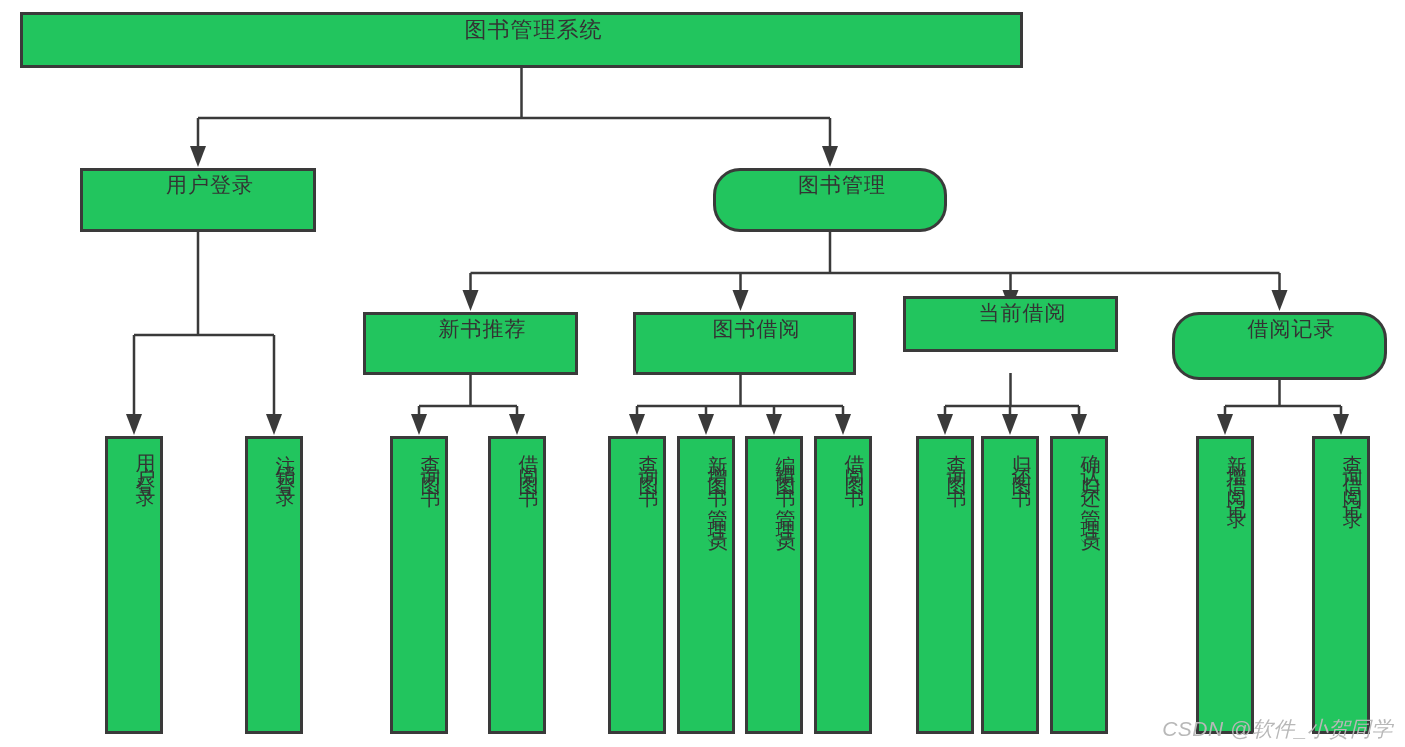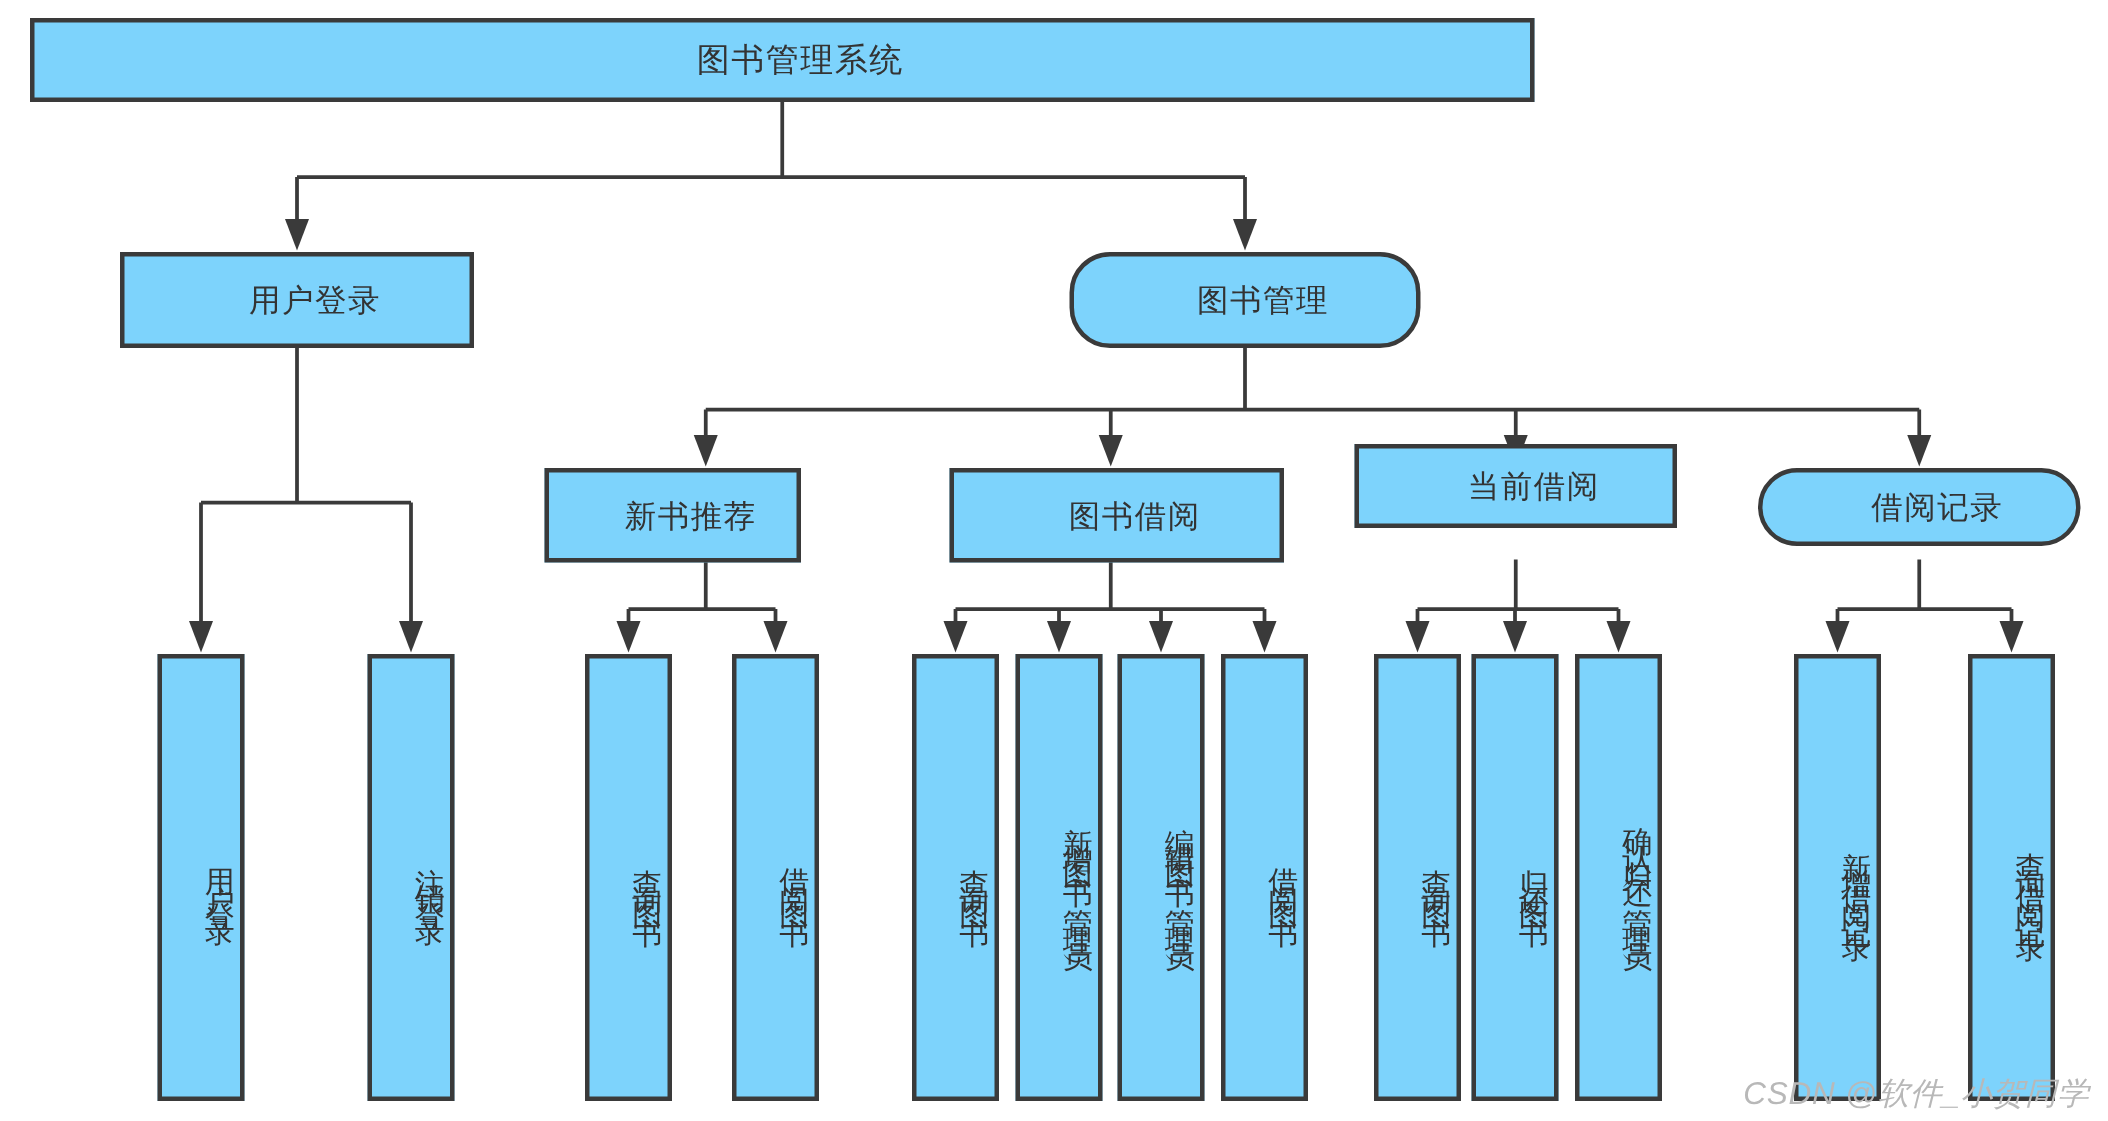--- a/index.html
+++ b/index.html
@@ -20,23 +20,22 @@
     left: 0;
     top: 0;
     width: 1405px;
     height: 747px;
     pointer-events: none;
   }
   .node {
     position: absolute;
     box-sizing: border-box;
     border: 3px solid var(--line, #3a3a3a);
-    background: #7dd3fc;
+    background: #22c55e;
     display: flex;
-    align-items: center;
     justify-content: center;
     color: var(--text, #333333);
     font-size: 21px;
     letter-spacing: 1px;
     padding-left: 24px;
   }
   .node.root-node { font-size: 22px; }
   .node > span { white-space: nowrap; }
   .node.vnode > span {
     writing-mode: vertical-rl;
@@ -91,21 +90,21 @@
       </div>
       <div class="node vnode" style="left: 105px; top: 436px; width: 58px; height: 298px;">
         <span>用户登录</span>
       </div>
       <div class="node vnode" style="left: 245px; top: 436px; width: 58px; height: 298px;">
         <span>注销登录</span>
       </div>
       <div class="node" style="left: 713px; top: 168px; width: 234px; height: 64px; border-radius: 27px;">
         <span>图书管理</span>
       </div>
-      <div class="node" style="left: 363px; top: 312px; width: 171px; height: 63px;">
+      <div class="node" style="left: 363px; top: 312px; width: 215px; height: 63px;">
         <span>新书推荐</span>
       </div>
       <div class="node vnode" style="left: 390px; top: 436px; width: 58px; height: 298px;">
         <span>查询图书</span>
       </div>
       <div class="node vnode" style="left: 488px; top: 436px; width: 58px; height: 298px;">
         <span>借阅图书</span>
       </div>
       <div class="node" style="left: 633px; top: 312px; width: 223px; height: 63px;">
         <span>图书借阅</span>
@@ -127,21 +126,21 @@
       </div>
       <div class="node vnode" style="left: 916px; top: 436px; width: 58px; height: 298px;">
         <span>查询图书</span>
       </div>
       <div class="node vnode" style="left: 981px; top: 436px; width: 58px; height: 298px;">
         <span>归还图书</span>
       </div>
       <div class="node vnode" style="left: 1050px; top: 436px; width: 58px; height: 298px;">
         <span>确认归还（管理员）</span>
       </div>
-      <div class="node" style="left: 1172px; top: 312px; width: 215px; height: 52px; border-radius: 27px;">
+      <div class="node" style="left: 1172px; top: 312px; width: 215px; height: 68px; border-radius: 27px;">
         <span>借阅记录</span>
       </div>
       <div class="node vnode" style="left: 1196px; top: 436px; width: 58px; height: 298px;">
         <span>新增借阅记录</span>
       </div>
       <div class="node vnode" style="left: 1312px; top: 436px; width: 58px; height: 298px;">
         <span>查询借阅记录</span>
       </div>
     </div>
   <div class="watermark">CSDN @软件_小贺同学</div>

